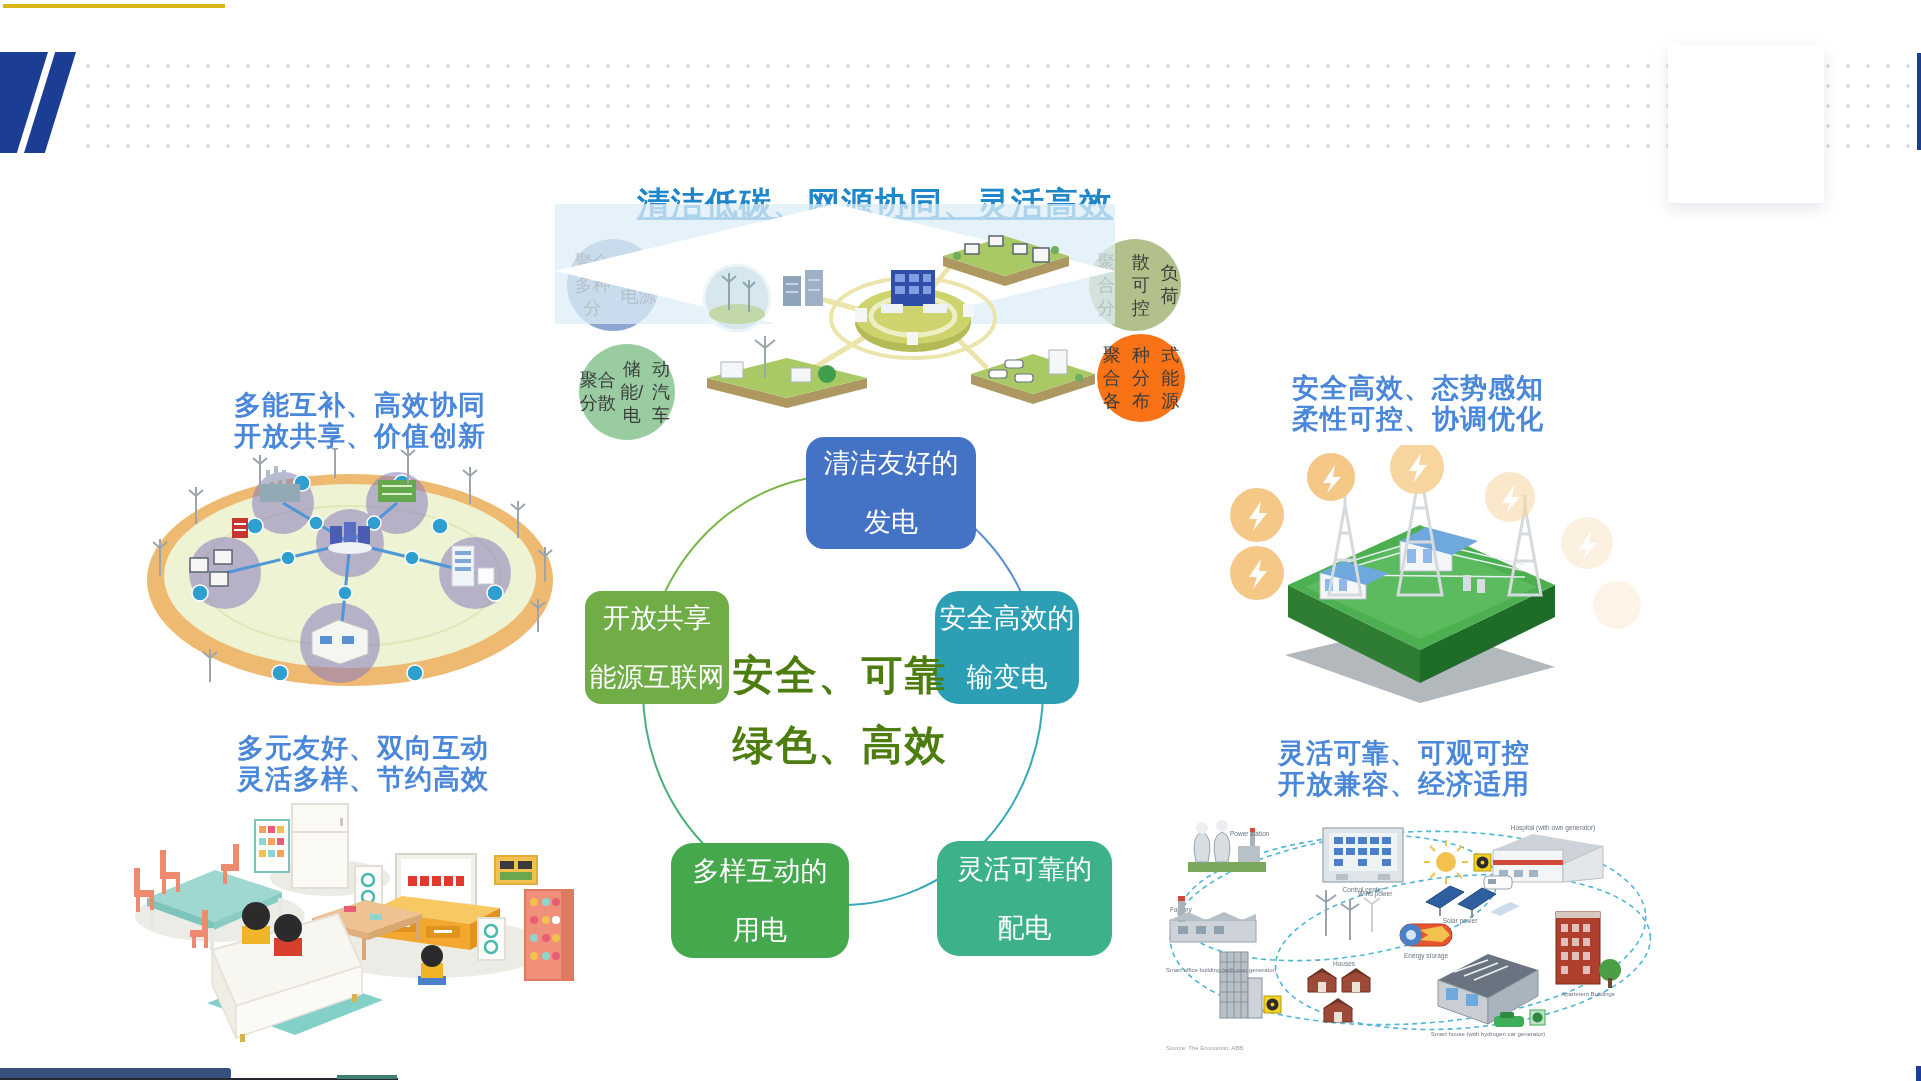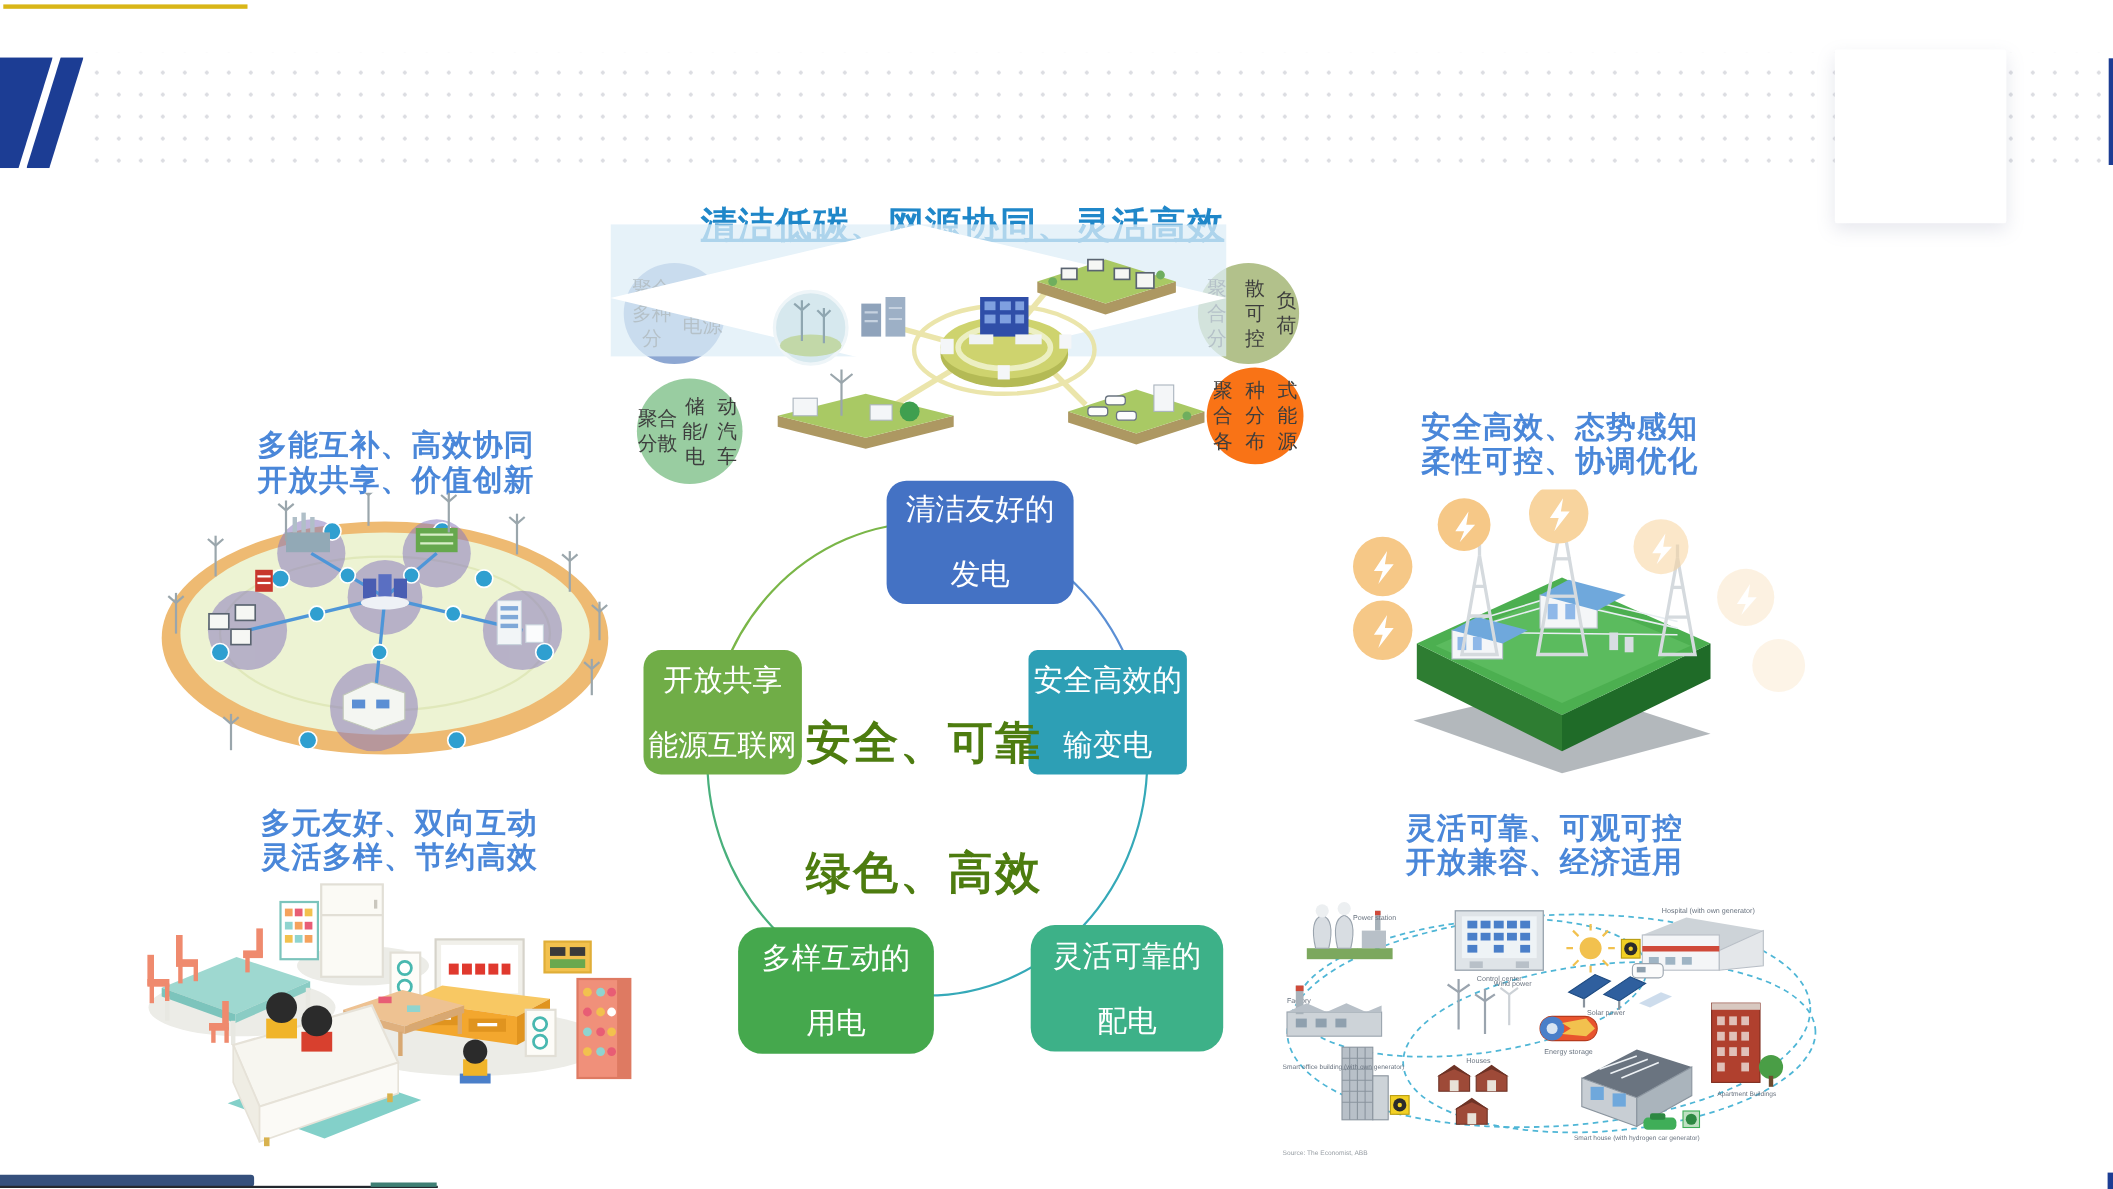--- a/index.html
+++ b/index.html
@@ -35,27 +35,27 @@
     color:#3d3d3d;text-align:center;}
   .b1{left:567px;top:239px;width:92px;height:92px;background:#8da7d2;}
   .b2{left:579px;top:344px;width:96px;height:96px;background:#99cda1;align-items:center;}
   .b3{left:1089px;top:239px;width:92px;height:92px;background:#b2c18b;}
   .b4{left:1097px;top:334px;width:88px;height:88px;background:#f97316;}
 
   .node{position:absolute;border-radius:18px;color:#fff;display:flex;flex-direction:column;
     align-items:center;justify-content:center;font-size:27px;line-height:35px;text-align:center;gap:24px;}
   .n-top{left:806px;top:437px;width:170px;height:112px;background:#4472c4;}
   .n-left{left:585px;top:591px;width:144px;height:113px;background:#70ad47;border-radius:16px;}
-  .n-right{left:935px;top:591px;width:144px;height:113px;background:#2d9fb5;border-radius:8px;}
+  .n-right{left:935px;top:591px;width:144px;height:113px;background:#2d9fb5;border-radius:24px;}
   .n-bl{left:671px;top:843px;width:178px;height:115px;background:#45a84d;border-radius:22px;}
   .n-br{left:937px;top:841px;width:175px;height:115px;background:#3db188;border-radius:22px;}
 
   .red-line{position:absolute;left:690px;width:300px;text-align:center;font-size:41px;
     font-weight:bold;color:#4d7c0f;letter-spacing:2px;}
-  .rl1{top:648px;} .rl2{top:718px;margin-top:48px;}
+  .rl1{top:648px;} .rl2{top:718px;}
 
   .ill{position:absolute;}
   svg text{font-family:"Liberation Sans","DejaVu Sans",sans-serif;}
 </style>
 </head>
 <body>
 
 <div id="slide">
 
   <div class="dotband"></div>

